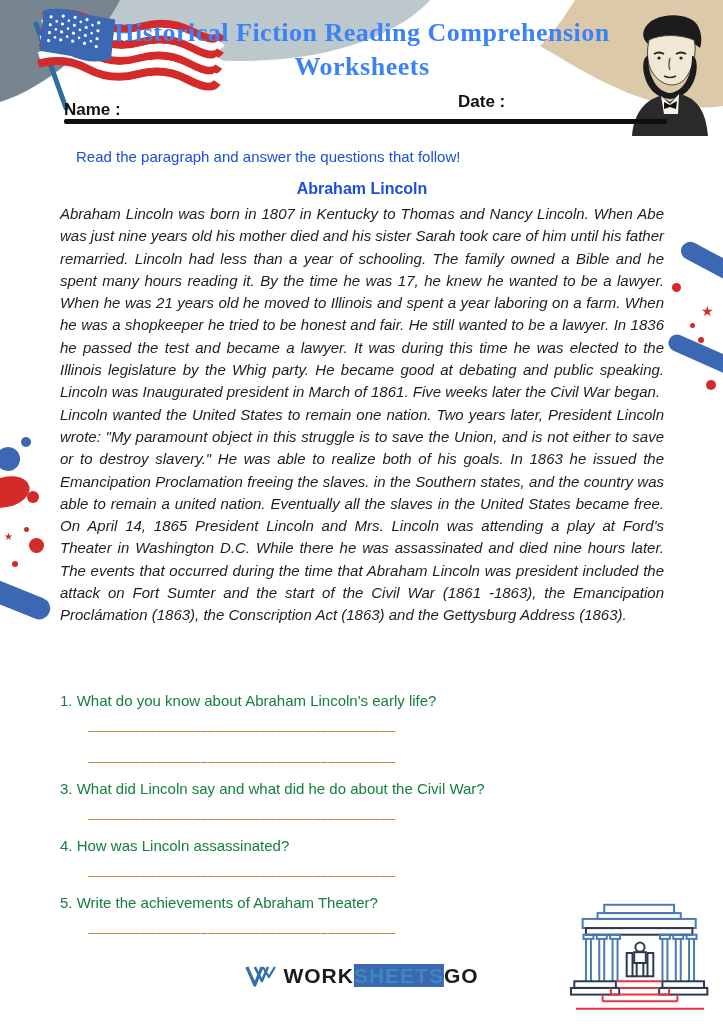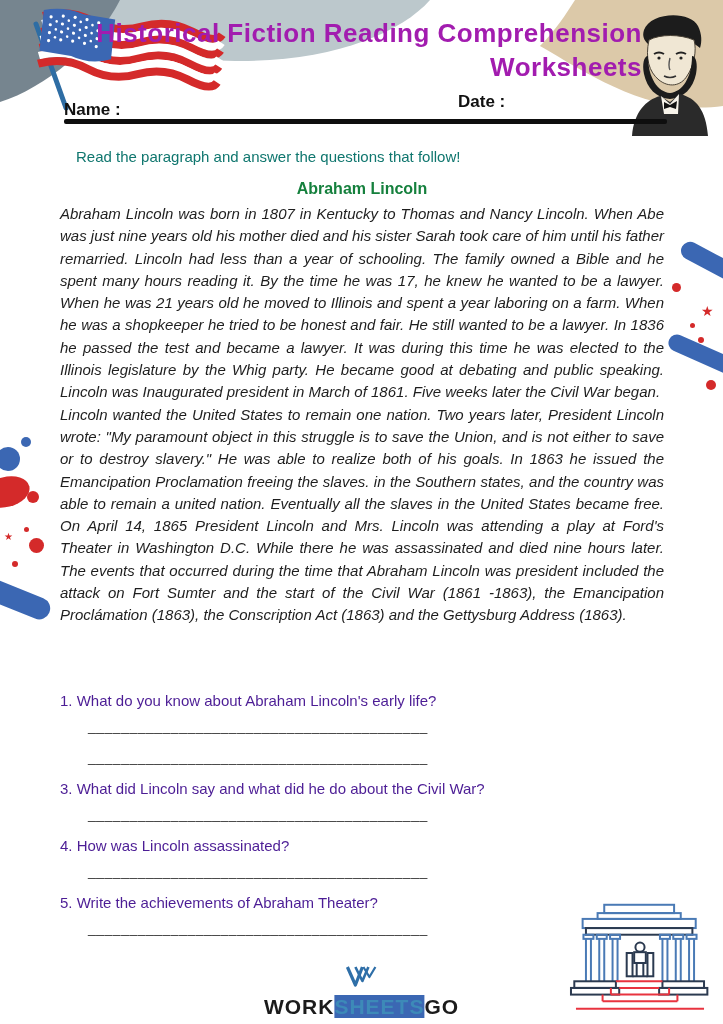--- a/index.html
+++ b/index.html
@@ -5,39 +5,39 @@
   html,body{margin:0;padding:0;}
   .page{
     position:relative;width:723px;height:1024px;background:#ffffff;
     font-family:"Liberation Sans",sans-serif;overflow:hidden;color:#1e1e1e;
   }
   
   .header-bg{position:absolute;top:0;left:0;}
   .flag{position:absolute;left:14px;top:4px;}
   .portrait{position:absolute;left:620px;top:4px;}
   .title{
-    position:absolute;left:82px;top:16px;width:560px;text-align:right;
-    font-weight:bold;color:#a21caf;font-size:26px;line-height:34px;letter-spacing:.5px;
+    position:absolute;left:82px;top:16px;width:560px;text-align:center;
+    font-weight:bold;color:#3b82f6;font-size:26px;line-height:34px;letter-spacing:.5px;font-family:Liberation Serif, serif;
   }
   .namedate{position:absolute;top:92px;left:0;width:723px;font-weight:bold;font-size:17px;color:#111;}
   .name-label{position:absolute;left:64px;top:8px;}
   .date-label{position:absolute;left:458px;top:0;}
   .divider{position:absolute;left:64px;top:119px;width:603px;height:5px;background:#0e0e0e;border-radius:2px;}
-  .instruction{position:absolute;left:76px;top:148px;font-size:15px;color:#0f766e;}
-  
-  .passage-title{position:absolute;left:60px;top:180px;width:604px;text-align:center;font-weight:bold;font-size:16px;color:#15803d;}
+  .instruction{position:absolute;left:76px;top:148px;font-size:15px;color:#1d4ed8;}
+  
+  .passage-title{position:absolute;left:60px;top:180px;width:604px;text-align:center;font-weight:bold;font-size:16px;color:#1d4ed8;}
   .passage{position:absolute;left:60px;top:203px;width:604px;font-size:15px;line-height:22.3px;text-align:justify;font-style:italic;}
   .passage p{margin:0;}
   
   .questions{position:absolute;left:60px;top:692px;width:604px;font-size:15px;}
   .q{margin-bottom:15px;}
-  .q-text{color:#4c1d95;}
-  .ans{margin:9px 0 0 28px;color:#404040;letter-spacing:.5px;font-size:14px;}
-  
-  .logo{position:absolute;left:50%;transform:translateX(-50%);top:964px;display:flex;align-items:center;gap:7px;flex-direction:column;}
+  .q-text{color:#15803d;}
+  .ans{margin:9px 0 0 28px;color:#a16207;letter-spacing:.5px;font-size:14px;font-family:Liberation Serif, serif;}
+  
+  .logo{position:absolute;left:50%;transform:translateX(-50%);top:964px;display:flex;align-items:center;gap:7px;}
   .logo-text{font-size:21px;font-weight:bold;letter-spacing:1px;color:#1b1b1b;}
   .logo-text .blue{color:#3d8ab8;}
   .memorial{position:absolute;right:4px;top:896px;}
   
   .dot{position:absolute;border-radius:50%;}
   .red{background:#d42a2a;}
   .blue{background:#3b67b3;}
   .stroke{position:absolute;background:#3b67b3;border-radius:12px;}
   .star{position:absolute;color:#d42a2a;font-size:12px;line-height:12px;}
 </style>

